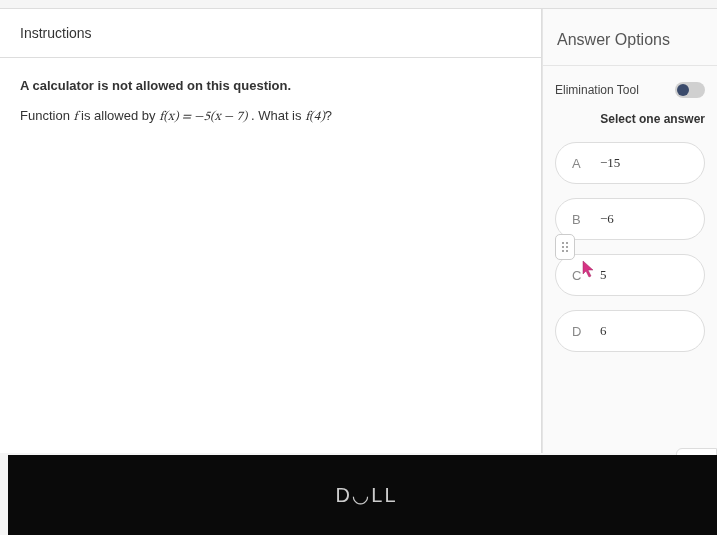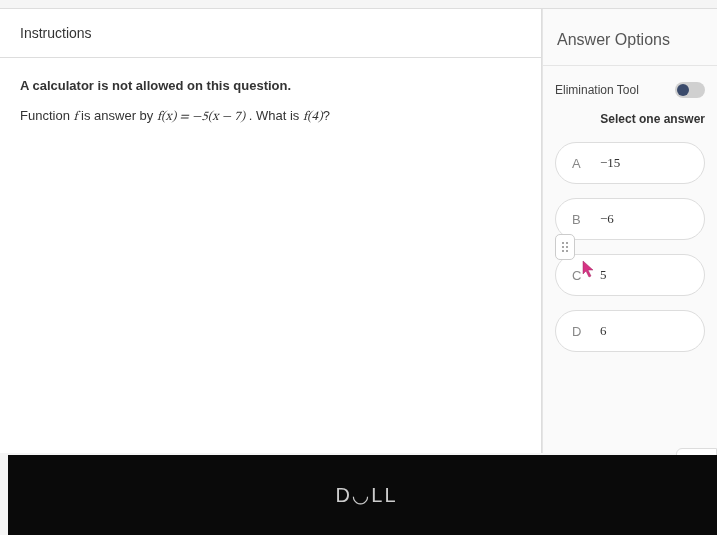--- a/index.html
+++ b/index.html
@@ -190,21 +190,21 @@
 </head>
 <body>
 
 <div class="screen">
 
   <div class="left-panel">
     <div class="left-header">Instructions</div>
     <div class="question-body">
       <div class="calc-note">A calculator is not allowed on this question.</div>
       <div class="question-text">
-        <span>Function </span><span class="math">f</span><span> is answer by </span><span class="math">f(x) = −5(x − 7)</span><span> . What is </span><span class="math">f(4)</span><span>?</span>
+        <span>Function </span><span class="math">f</span><span> is allowed by </span><span class="math">f(x) = −5(x − 7)</span><span> . What is </span><span class="math">f(4)</span><span>?</span>
       </div>
     </div>
   </div>
 
   <div class="right-panel">
     <div class="right-header">Answer Options</div>
     <div class="right-body">
       <div class="elim-row">
         <span class="elim-label">Elimination Tool</span>
         <div class="toggle">

